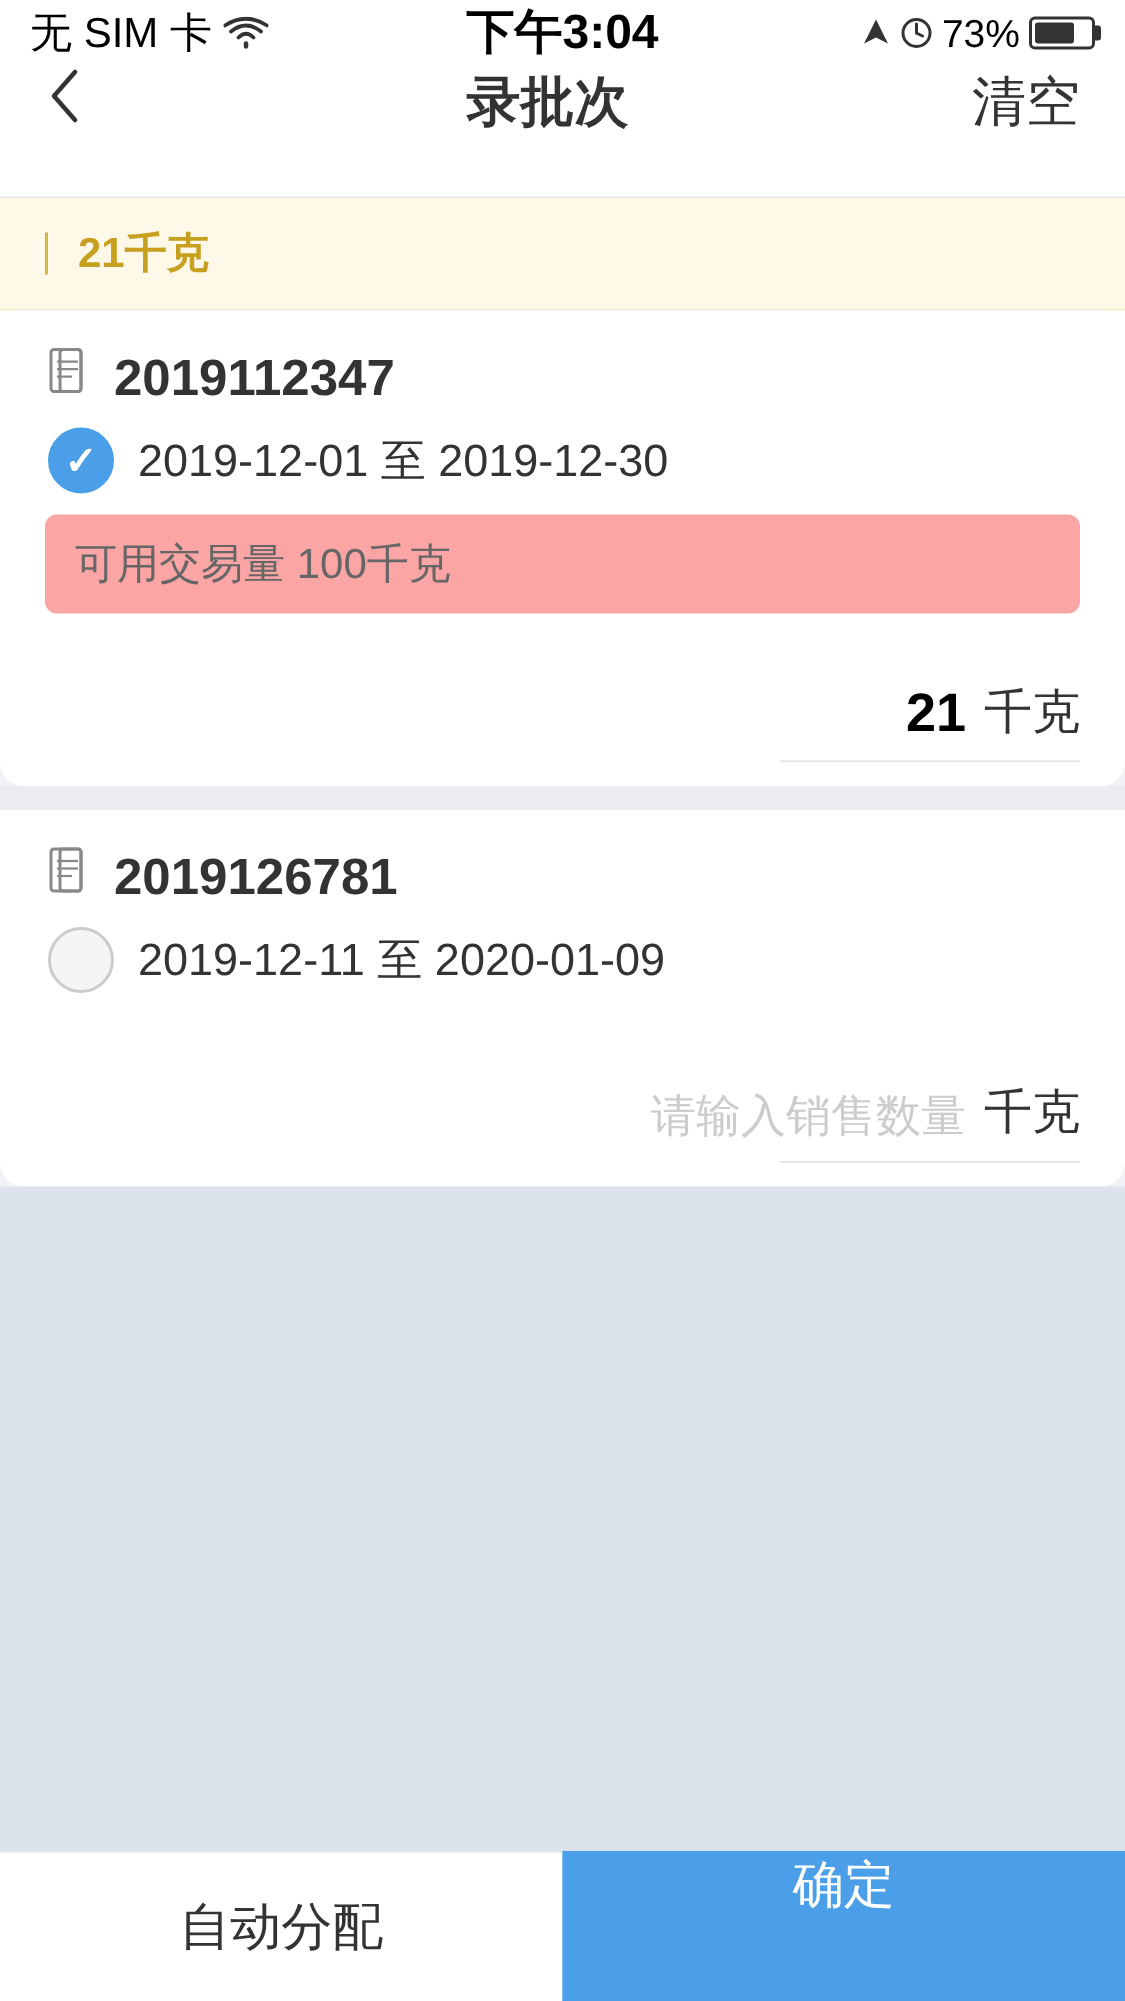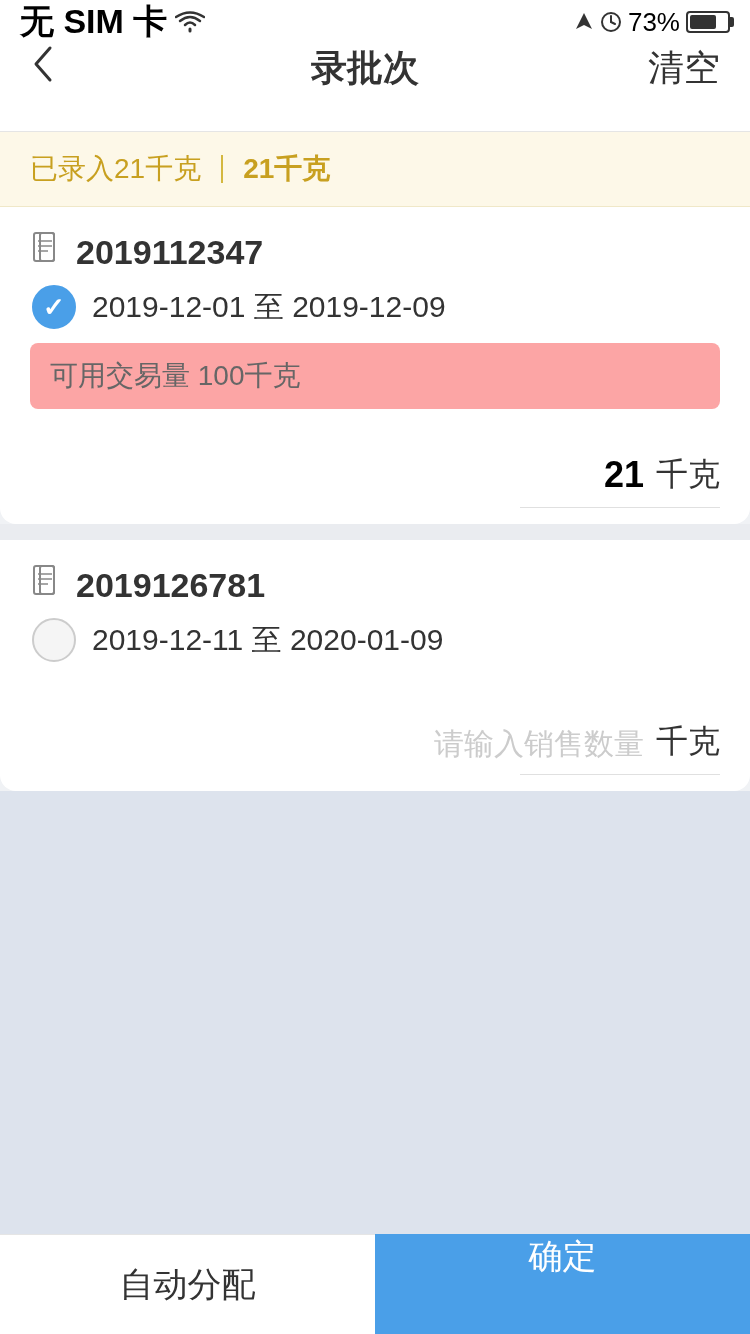--- a/index.html
+++ b/index.html
@@ -20,22 +20,22 @@
       display: flex;
       align-items: center;
       justify-content: space-between;
       padding: 0 20px;
       font-size: 28px;
     }
     .status-left {
       display: flex;
       align-items: center;
       gap: 8px;
-      font-size: 34px;
-      font-weight: 700;
+      font-size: 28px;
+      font-weight: 400;
     }
     .status-center {
       font-size: 32px;
       font-weight: 600;
       position: absolute;
       left: 50%;
       transform: translateX(-50%);
     }
     .status-right {
       display: flex;
@@ -297,20 +297,21 @@
     <div class="status-left">
       <span>无 SIM 卡</span>
 
       <svg width="30" height="22" viewBox="0 0 30 22" fill="none">
         <path d="M15 18 L15 20" stroke="#333" stroke-width="3" stroke-linecap="round"></path>
         <path d="M10 14 Q15 9 20 14" stroke="#333" stroke-width="2.5" fill="none" stroke-linecap="round"></path>
         <path d="M5 10 Q15 2 25 10" stroke="#333" stroke-width="2.5" fill="none" stroke-linecap="round"></path>
         <path d="M1 6 Q15 -3 29 6" stroke="#333" stroke-width="2.5" fill="none" stroke-linecap="round"></path>
       </svg>
     </div>
+    <div class="status-center">下午3:04</div>
     <div class="status-right">
 
       <svg width="20" height="22" viewBox="0 0 20 22">
         <path d="M10 2 L18 18 L10 14 L2 18 Z" fill="#333"></path>
       </svg>
 
       <svg width="22" height="22" viewBox="0 0 22 22">
         <circle cx="11" cy="11" r="9" stroke="#333" stroke-width="2" fill="none"></circle>
         <line x1="11" y1="5" x2="11" y2="11" stroke="#333" stroke-width="2" stroke-linecap="round"></line>
         <line x1="11" y1="11" x2="15" y2="13" stroke="#333" stroke-width="2" stroke-linecap="round"></line>
@@ -326,21 +327,20 @@
     <div class="nav-back">
       <svg width="24" height="40" viewBox="0 0 24 40">
         <path d="M20 4 L6 20 L20 36" stroke="#333" stroke-width="3" fill="none" stroke-linecap="round" stroke-linejoin="round"></path>
       </svg>
     </div>
     <span class="nav-title">录批次</span>
     <span class="nav-action">清空</span>
   </div>
 
   <div class="info-banner">
-    <span class="info-banner-text">已录入21千克</span>
     <div class="info-banner-divider"></div>
     <span class="info-banner-value">21千克</span>
   </div>
 
   <div class="content">
 
     <div class="batch-item">
       <div class="batch-header">
         <span class="batch-icon">
           <svg width="34" height="34" viewBox="0 0 34 34">
@@ -348,21 +348,21 @@
             <rect x="10" y="2" width="14" height="28" rx="2" stroke="#888" stroke-width="2" fill="none"></rect>
             <line x1="8" y1="10" x2="22" y2="10" stroke="#888" stroke-width="1.5"></line>
             <line x1="8" y1="15" x2="22" y2="15" stroke="#888" stroke-width="1.5"></line>
             <line x1="8" y1="20" x2="18" y2="20" stroke="#888" stroke-width="1.5"></line>
           </svg>
         </span>
         <span class="batch-id">2019112347</span>
       </div>
       <div class="batch-date-row">
         <div class="radio-btn selected"></div>
-        <span class="batch-date-text">2019-12-01 至 2019-12-09</span>
+        <span class="batch-date-text">2019-12-01 至 2019-12-30</span>
       </div>
       <div class="batch-avail-box">可用交易量 100千克</div>
     </div>
 
     <div>
       <div class="amount-row">
         <input class="amount-input" type="text" value="21" placeholder="" style="">
         <span class="amount-unit">千克</span>
       </div>
       <div class="amount-underline"></div>

